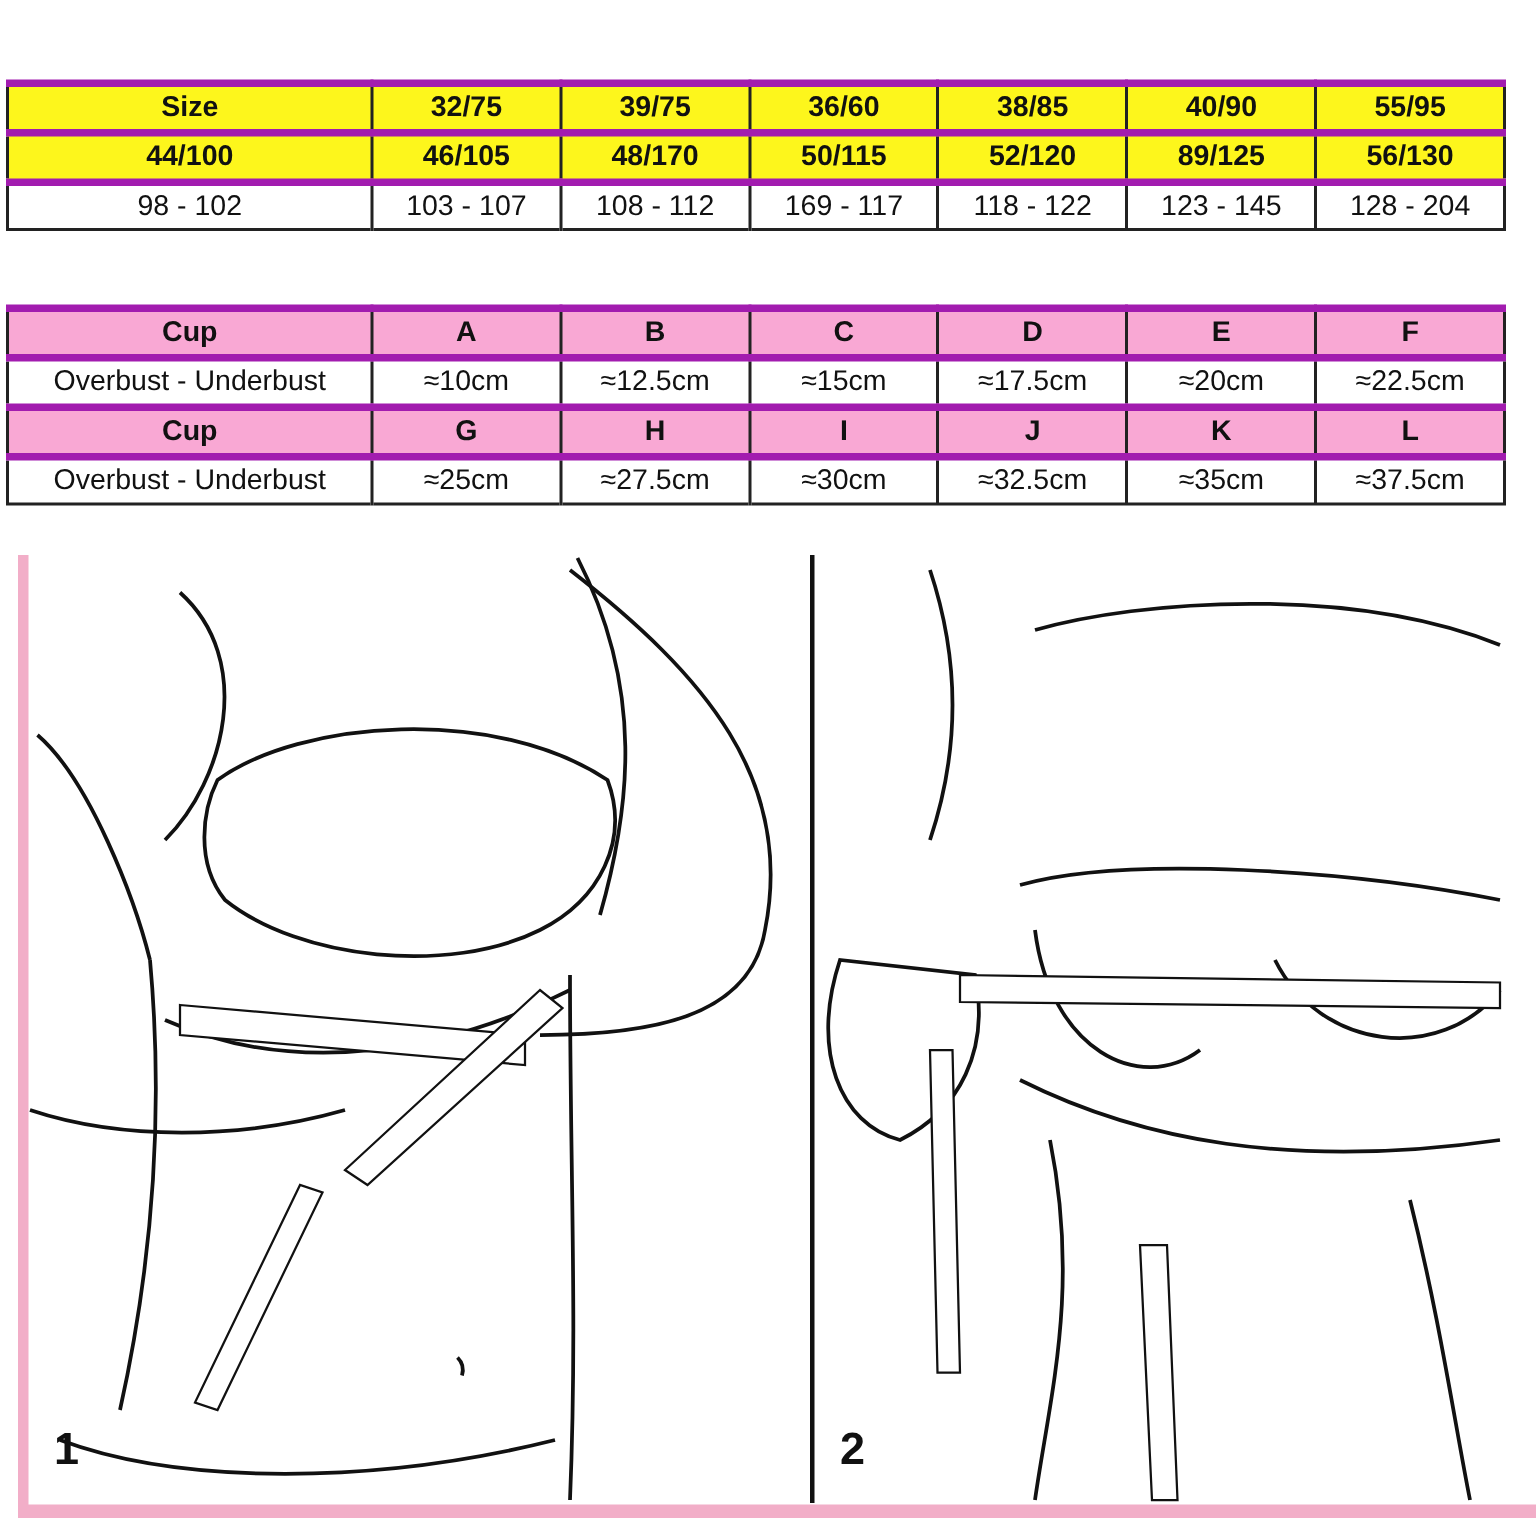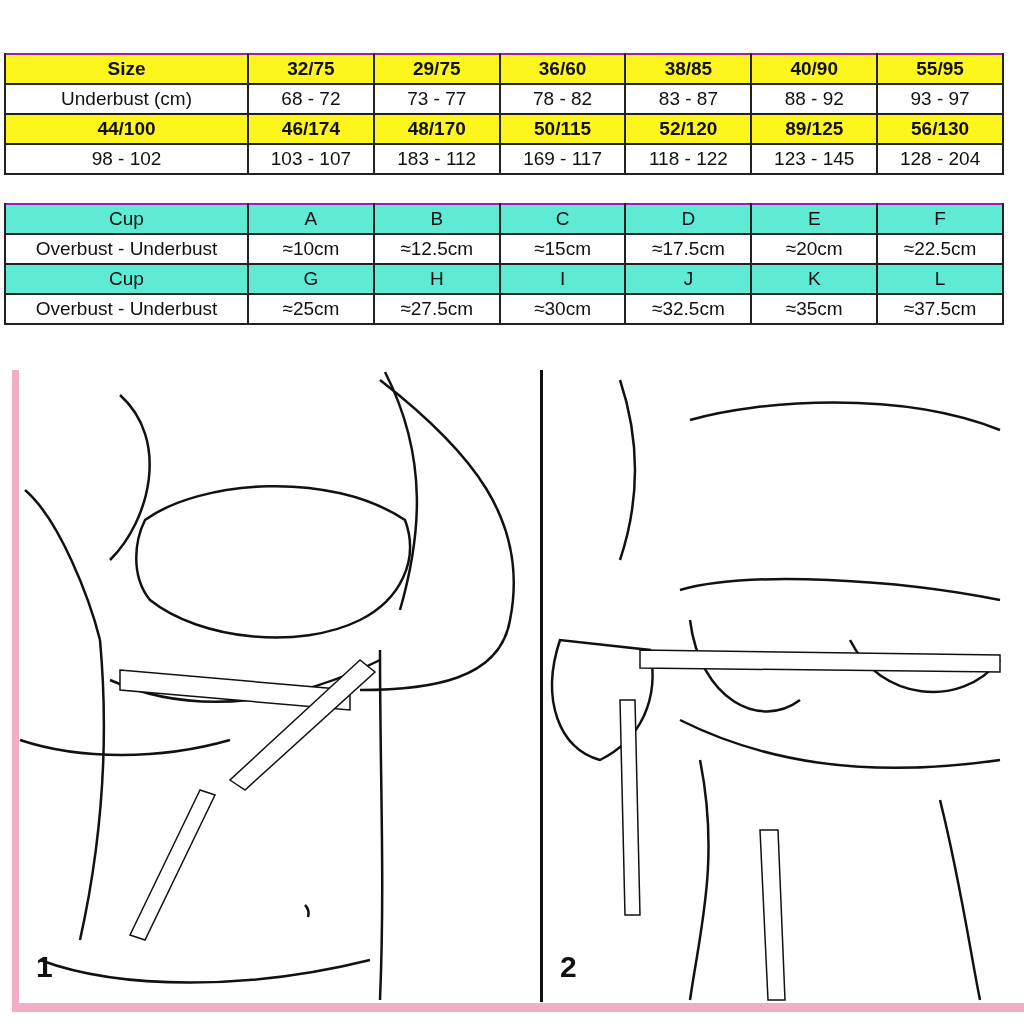--- a/index.html
+++ b/index.html
@@ -1,23 +1,23 @@
 <!DOCTYPE html>
 <html><head>
 <meta charset="utf-8">
 <style>
   html,body{margin:0;padding:0;background:#fff;}
   body{width:1024px;height:1024px;position:relative;overflow:hidden;font-family:"Liberation Sans",sans-serif;color:#111;}
   table{border-collapse:collapse;position:absolute;left:4px;width:1000px;table-layout:fixed;}
   td{border-left:2px solid #222;border-right:2px solid #222;text-align:center;font-size:19px;height:28px;padding:0;}
-  tr{border-top:2px solid #a21caf;border-bottom:2px solid #222;}
+  tr{border-top:5px solid #a21caf;border-bottom:2px solid #222;}
   .t1{top:53px;}
   .t2{top:203px;}
   .yel td{background:#fdf61c;font-weight:bold;}
-  .pink td{background:#5eead4;font-weight:normal;}
+  .pink td{background:#f9a8d4;font-weight:bold;}
   .lbl{width:243px;}
   .pinkbar-left{position:absolute;left:12px;top:370px;width:7px;height:640px;background:#f2aec8;}
   .pinkbar-bottom{position:absolute;left:12px;top:1003px;width:1012px;height:9px;background:#f2aec8;}
   .divider{position:absolute;left:540px;top:370px;width:3px;height:632px;background:#111;}
   .num{position:absolute;font-weight:bold;font-size:30px;font-family:"Liberation Sans",sans-serif;}
   svg{position:absolute;left:0;top:0;}
 </style>
 </head>
 <body>
 
@@ -28,48 +28,39 @@
       <col>
       <col>
       <col>
       <col>
       <col>
     </colgroup>
   <tbody>
       <tr class="yel">
     <td>Size</td>
     <td>32/75</td>
-    <td>29/75</td>
+    <td>39/75</td>
     <td>36/60</td>
     <td>38/85</td>
     <td>40/90</td>
     <td>55/95</td>
   </tr>
-  <tr>
-    <td>Underbust (cm)</td>
-    <td>68 - 72</td>
-    <td>73 - 77</td>
-    <td>78 - 82</td>
-    <td>83 - 87</td>
-    <td>88 - 92</td>
-    <td>93 - 97</td>
-  </tr>
   <tr class="yel">
     <td>44/100</td>
-    <td>46/174</td>
+    <td>46/105</td>
     <td>48/170</td>
     <td>50/115</td>
     <td>52/120</td>
     <td>89/125</td>
     <td>56/130</td>
   </tr>
   <tr>
     <td>98 - 102</td>
     <td>103 - 107</td>
-    <td>183 - 112</td>
+    <td>108 - 112</td>
     <td>169 - 117</td>
     <td>118 - 122</td>
     <td>123 - 145</td>
     <td>128 - 204</td>
   </tr>
 </tbody>
   </table>
 
 <table class="t2">
   <colgroup>

